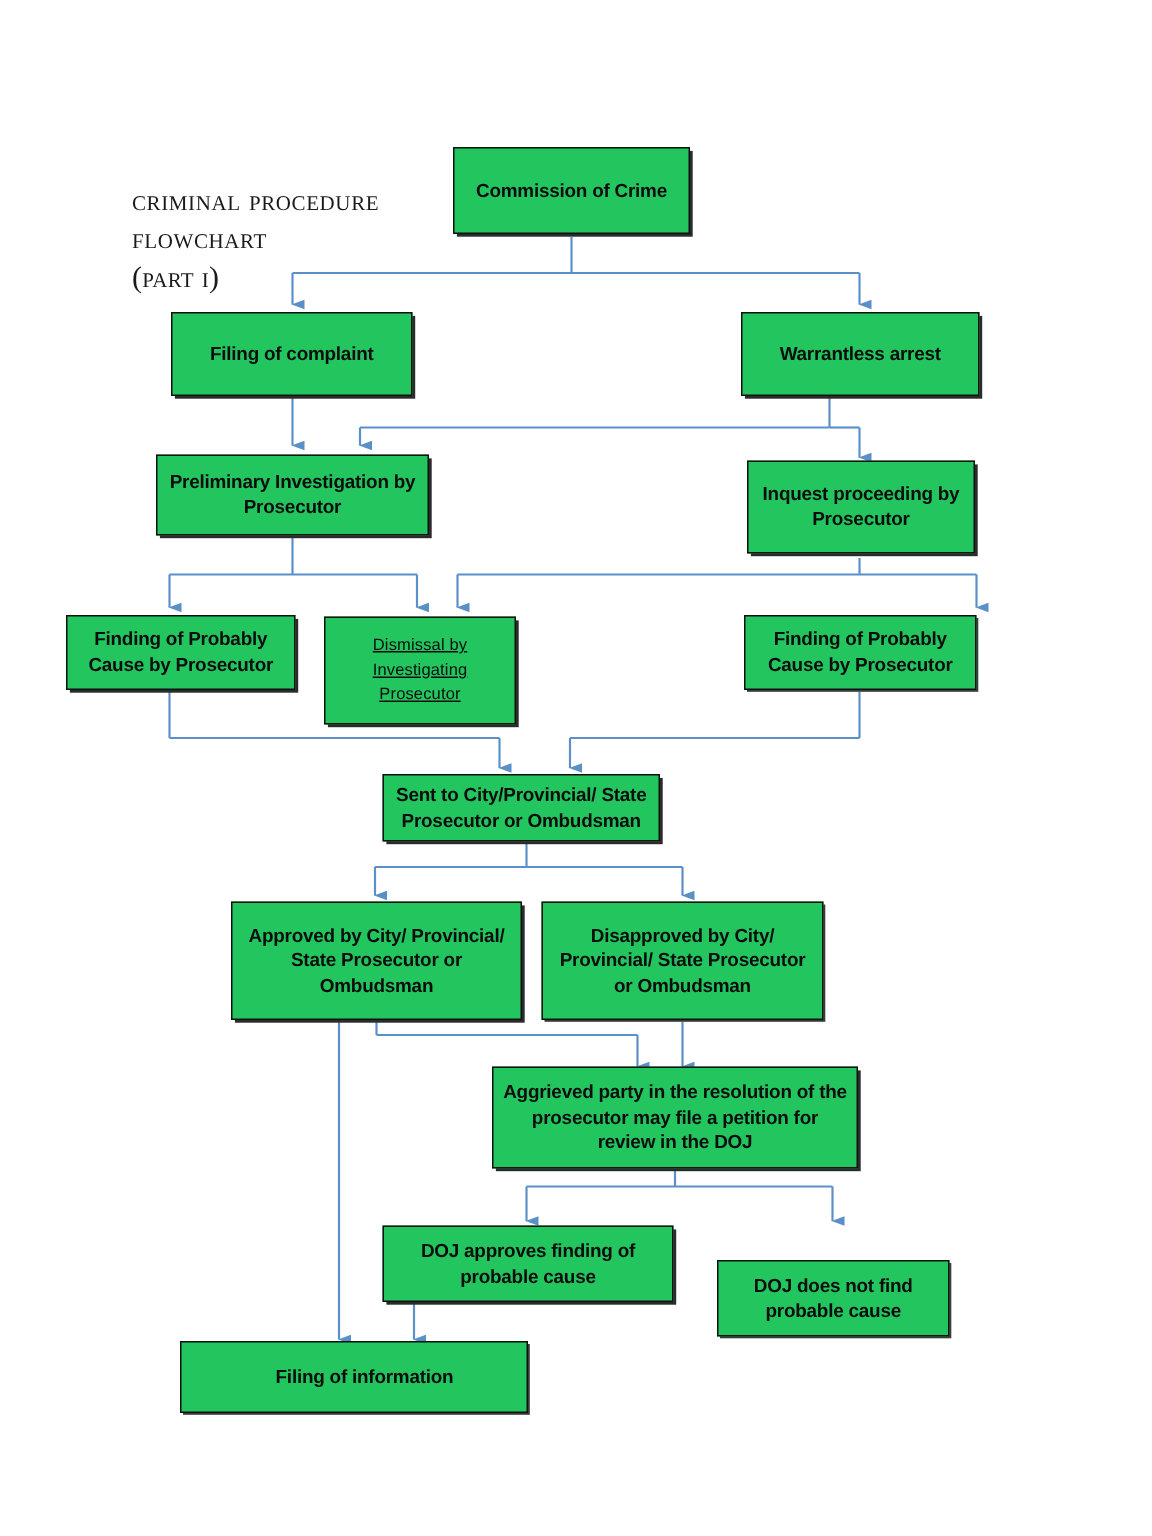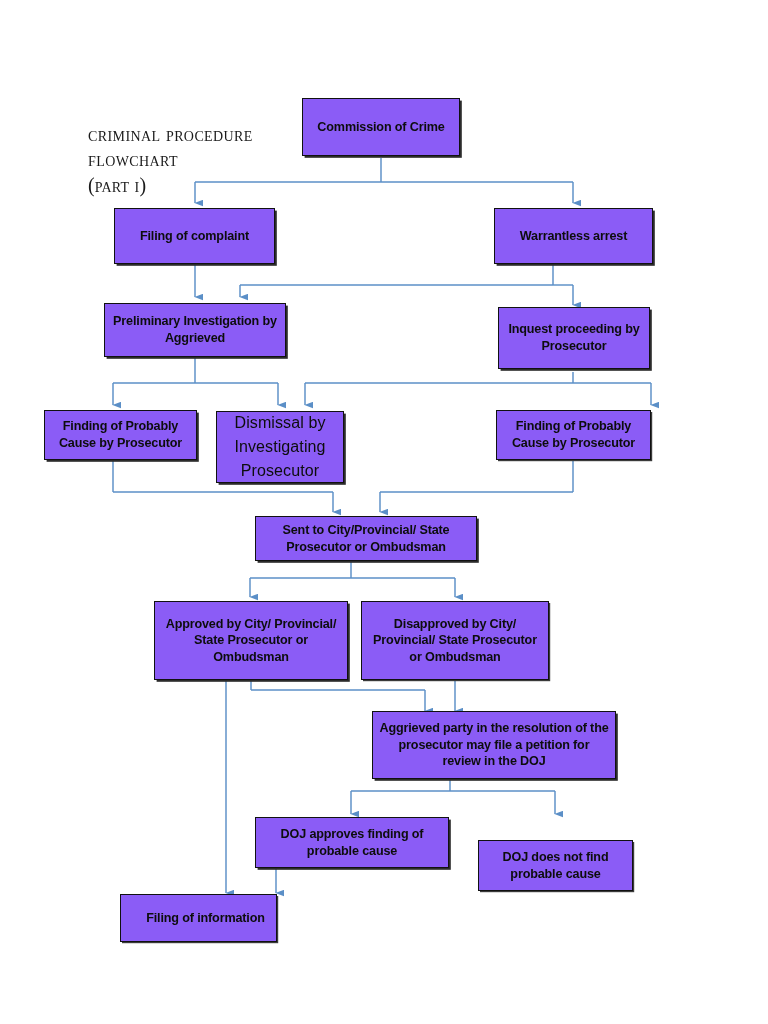--- a/index.html
+++ b/index.html
@@ -46,42 +46,43 @@
     left: 0; top: 0;
     width: 768px;
     height: 1024px;
     pointer-events: none;
   }
 
   
   .node {
     position: absolute;
     box-sizing: border-box;
-    background: #8b5cf6;
+    background: #22c55e;
     border: 1.6px solid #111111;
     box-shadow: 2.2px 2.2px 0 -0.4px #2b2b2b;
     display: flex;
     align-items: center;
     justify-content: center;
     text-align: center;
     color: #0d0d0d;
     font-family: "Liberation Sans", sans-serif;
     font-weight: bold;
     font-size: 12.6px;
     line-height: 1.32;
     padding: 3px 6px;
     letter-spacing: -0.15px;
   }
   .node span { display: block; width: 100%; }
   
   .node.light {
     font-weight: normal;
-    font-size: 16px;
+    font-size: 11px;
     letter-spacing: 0.1px;
     line-height: 1.5;
+    text-decoration: underline;
   }
   .node.thin-shadow { box-shadow: 1.6px 1.6px 0 -0.4px #3a3a3a; }
 </style>
 </head>
 <body>
 
 <div id="canvas">
 
   <div id="title-block">
     <div class="title-line title-line-1">Criminal Procedure</div>
@@ -157,60 +158,60 @@
 
   <div class="node" style="left:114px; top:208px; width:161px; height:56px;">
     <span>Filing of complaint</span>
   </div>
 
   <div class="node" style="left:494px; top:208px; width:159px; height:56px;">
     <span>Warrantless arrest</span>
   </div>
 
   <div class="node" style="left:104px; top:303px; width:182px; height:54px;">
-    <span>Preliminary Investigation by Aggrieved</span>
+    <span>Preliminary Investigation by Prosecutor</span>
   </div>
 
   <div class="node" style="left:498px; top:307px; width:152px; height:62px;">
     <span>Inquest proceeding by Prosecutor</span>
   </div>
 
   <div class="node" style="left:44px; top:410px; width:153px; height:50px;">
     <span>Finding of Probably Cause by Prosecutor</span>
   </div>
 
   <div class="node light" style="left:216px; top:411px; width:128px; height:72px;">
     <span>Dismissal by Investigating Prosecutor</span>
   </div>
 
   <div class="node thin-shadow" style="left:496px; top:410px; width:155px; height:50px;">
     <span>Finding of Probably Cause by Prosecutor</span>
   </div>
 
-  <div class="node" style="left:255px; top:516px; width:222px; height:45px;">
+  <div class="node" style="left:255px; top:516px; width:185px; height:45px;">
     <span>Sent to City/Provincial/ State Prosecutor or Ombudsman</span>
   </div>
 
   <div class="node thin-shadow" style="left:361px; top:601px; width:188px; height:79px;">
     <span>Disapproved by City/ Provincial/ State Prosecutor or Ombudsman</span>
   </div>
 
   <div class="node" style="left:154px; top:601px; width:194px; height:79px;">
     <span>Approved by City/ Provincial/ State Prosecutor or Ombudsman</span>
   </div>
 
-  <div class="node" style="left:328px; top:711px; width:244px; height:68px;margin-left:44px;">
+  <div class="node" style="left:328px; top:711px; width:244px; height:68px;">
     <span>Aggrieved party in the resolution of the prosecutor may file a petition for review in the DOJ</span>
   </div>
 
   <div class="node" style="left:255px; top:817px; width:194px; height:51px;align-items:center;">
     <span>DOJ approves finding of probable cause</span>
   </div>
 
   <div class="node thin-shadow" style="left:478px; top:840px; width:155px; height:51px;">
     <span>DOJ does not find probable cause</span>
   </div>
 
-  <div class="node thin-shadow" style="left:120px; top:894px; width:157px; height:48px;padding-left:20px;">
+  <div class="node thin-shadow" style="left:120px; top:894px; width:232px; height:48px;padding-left:20px;">
     <span>Filing of information</span>
   </div>
 
 </div>
 
 </body></html>

